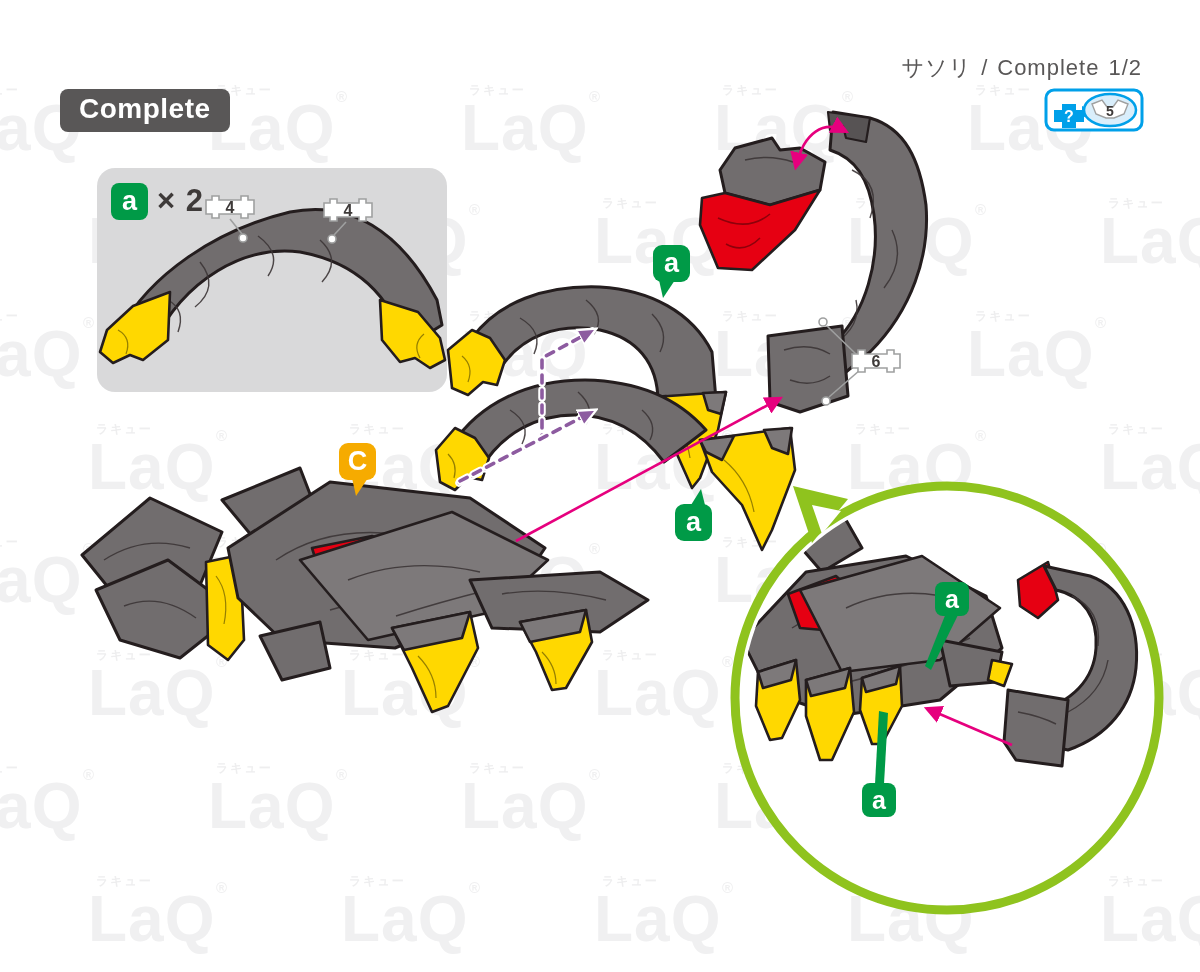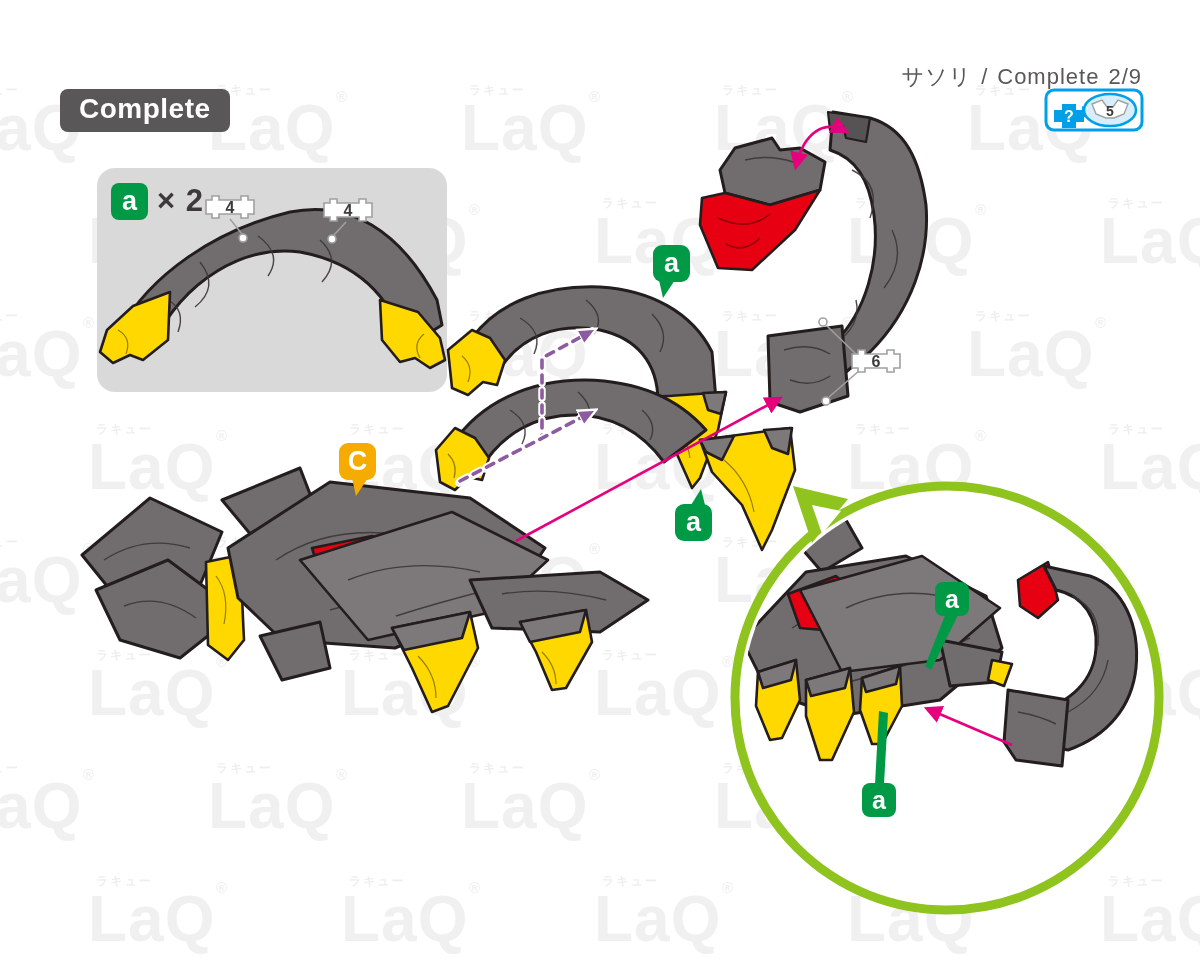--- a/index.html
+++ b/index.html
@@ -4,21 +4,21 @@
 <style>
   html,body { margin:0; padding:0; background:#ffffff; }
   #stage {
     position:relative; width:1200px; height:972px; background:#ffffff;
     overflow:hidden; font-family:"Liberation Sans", sans-serif;
   }
   #art { position:absolute; left:0; top:0; width:1200px; height:972px; }
 
   
   .header-title {
-    position:absolute; top:62px; right:58px; display:flex; gap:9px;
+    position:absolute; top:53px; right:58px; display:flex; gap:9px;
     font-size:22px; color:#595757; letter-spacing:1px; align-items:baseline;
   }
   .complete-badge {
     position:absolute; left:60px; top:89px; background:#595757; color:#fff;
     font-size:28px; font-weight:bold; padding:4px 19px 7px 19px; border-radius:8px;
     letter-spacing:0.5px;
   }
   .box-part-badge {
     position:absolute; left:111px; top:183px; width:37px; height:37px;
     background:#009a47; border-radius:8px; color:#fff; font-size:27px; font-weight:bold;
@@ -457,21 +457,21 @@
       <ellipse cx="1110" cy="110" rx="26" ry="16" fill="#d9eefb" stroke="#00a0e9" stroke-width="2.5"></ellipse>
       <path d="M1092 104 L1102 100 L1107 107 L1113 107 L1118 100 L1128 104 L1124 114 L1114 118 L1106 118 L1096 114 Z" fill="#ffffff" stroke="#9fa0a0" stroke-width="1.4"></path>
       <text x="1110" y="116" font-size="14" font-weight="bold" fill="#3e3a39" text-anchor="middle">5</text>
     </g>
   </svg>
 
   <div class="header-title">
     <span>サソリ</span>
     <span>/</span>
     <span>Complete</span>
-    <span>2/9</span>
+    <span>1/2</span>
   </div>
 
   <div class="complete-badge">Complete</div>
 
   <div class="box-part-badge">a</div>
   <div class="box-mult">× 2</div>
 
   <div class="bubble green a1">
     <span>a</span>
     <span class="tail"></span>

